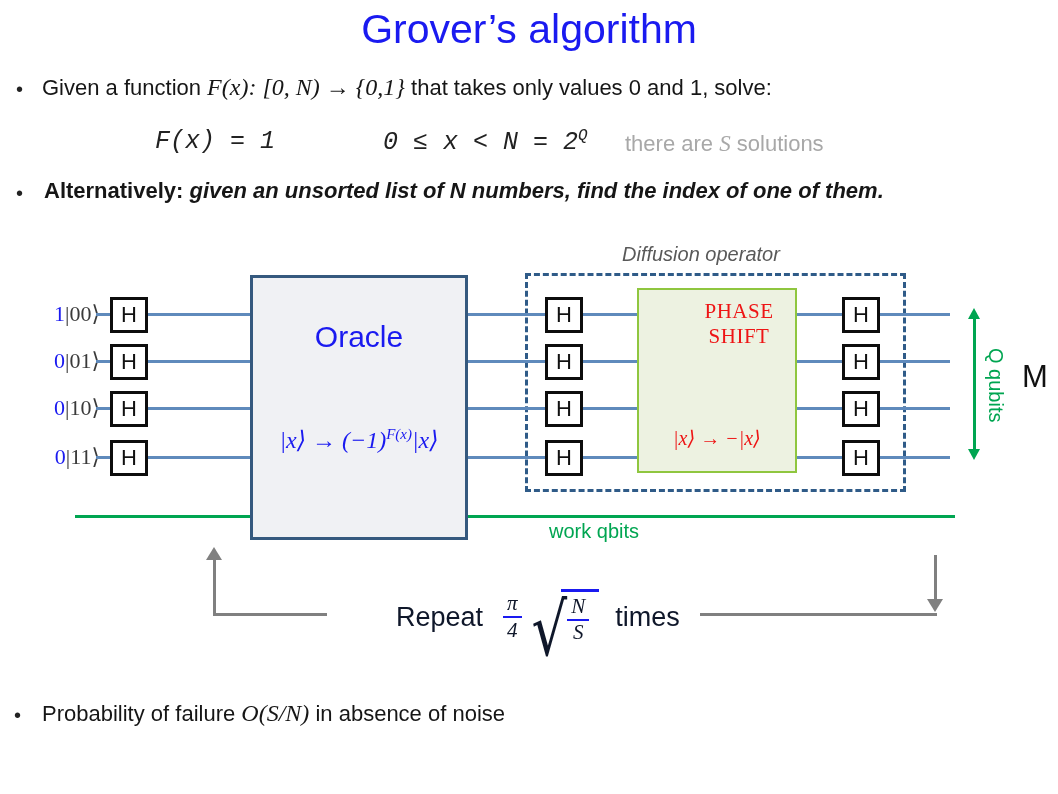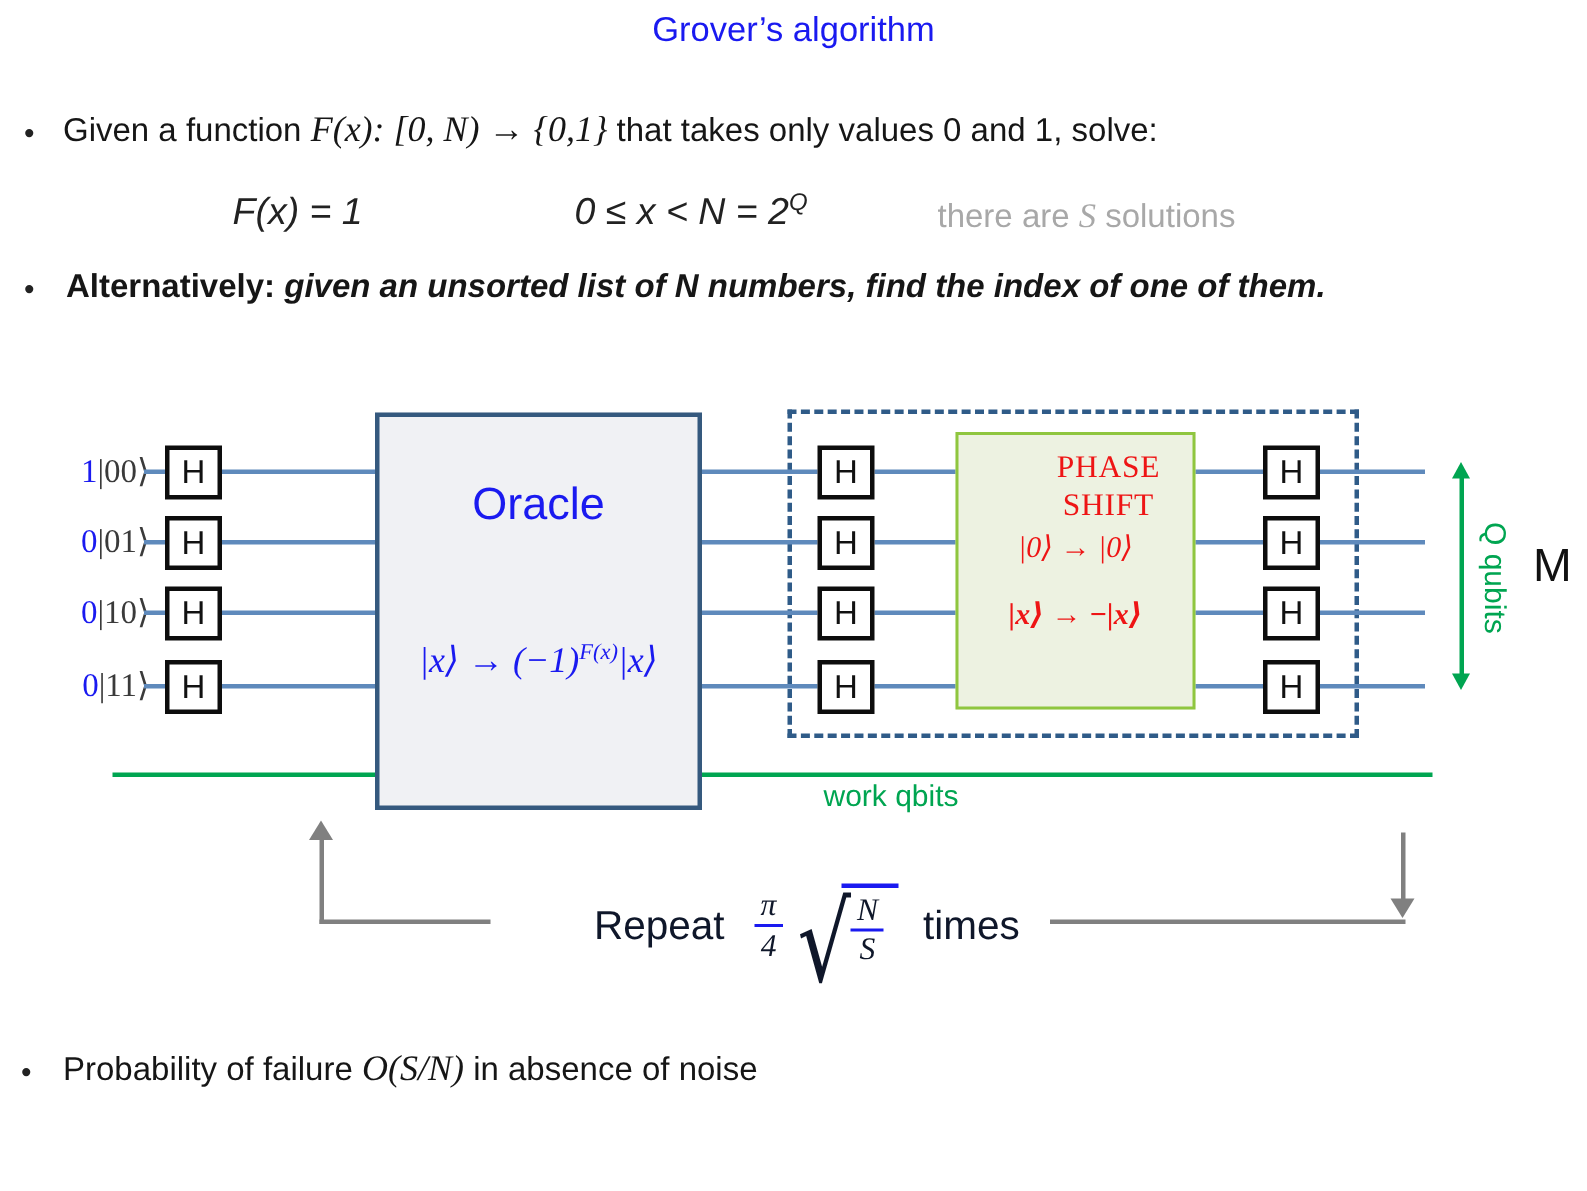--- a/index.html
+++ b/index.html
@@ -6,29 +6,29 @@
   body { background:#ffffff; }
   .slide {
     position:relative; width:1058px; height:794px; background:#ffffff;
     font-family:"Liberation Sans", sans-serif; overflow:hidden; color:#111;
   }
   .abs { position:absolute; }
   .math { font-family:"Liberation Serif","DejaVu Serif",serif; font-style:italic; }
   .gray { color:#a8a8a8; }
 
   
-  .title { left:0; right:0; top:6px; text-align:center; font-size:23px; color:#1a1af0; }
+  .title { left:0; right:0; top:6px; text-align:center; font-size:41px; color:#1a1af0; }
 
   
   .bullet-dot { font-size:20px; color:#222; }
   .b-text { font-size:22px; color:#161616; white-space:nowrap; }
   .b-text .math { font-size:24px; }
 
   
-  .eq { font-family:Liberation Sans, sans-serif; font-style:italic; font-size:25px; color:#222; white-space:nowrap; }
+  .eq { font-family:Liberation Mono, monospace; font-style:italic; font-size:25px; color:#222; white-space:nowrap; }
   .eq sup { font-size:16px; }
   .note { font-size:22px; white-space:nowrap; }
   .note .math { font-size:23px; }
 
   
   .wire { left:96px; width:854px; height:3px; background:#5f8abc; }
   .workline { left:75px; top:515px; width:880px; height:3px; background:#00a551; }
 
   
   .inlabel {
@@ -106,20 +106,21 @@
   <span class="abs bullet-dot" style="left:16px; top:78px;">•</span>
   <div class="abs b-text" style="left:42px; top:74px;"><span>Given a function </span><span class="math">F(x): [0, N) → {0,1}</span><span> that takes only values 0 and 1, solve:</span></div>
 
   <span class="abs eq" style="left:155px; top:127px;">F(x) = 1</span>
   <span class="abs eq" style="left:383px; top:127px;"><span>0 ≤ x &lt; N = 2</span><sup>Q</sup></span>
   <span class="abs note gray" style="left:625px; top:131px;"><span>there are </span><span class="math">S</span><span> solutions</span></span>
 
   <span class="abs bullet-dot" style="left:16px; top:182px;">•</span>
   <div class="abs b-text" style="left:44px; top:178px;font-weight:bold;"><span>Alternatively: </span><span style="font-style:italic;">given an unsorted list of N numbers, find the index of one of them.</span></div>
 
+  <div class="abs diff-label">Diffusion operator</div>
 
   <div class="abs workline" style="z-index:1;"></div>
 
   <div class="abs wire" style="top:313px; z-index:2;"></div>
   <div class="abs wire" style="top:360px; z-index:2;"></div>
   <div class="abs wire" style="top:407px; z-index:2;"></div>
   <div class="abs wire" style="top:456px; z-index:2;"></div>
 
   <div class="abs inlabel" style="top:299px;"><span class="amp">1</span><span class="ket">|00⟩</span></div>
   <div class="abs inlabel" style="top:346px;"><span class="amp">0</span><span class="ket">|01⟩</span></div>
@@ -138,22 +139,21 @@
 
   <div class="abs diffusion"></div>
 
   <div class="abs hgate" style="left:545px; top:297px;">H</div>
   <div class="abs hgate" style="left:545px; top:344px;">H</div>
   <div class="abs hgate" style="left:545px; top:391px;">H</div>
   <div class="abs hgate" style="left:545px; top:440px;">H</div>
 
   <div class="abs phase">
     <div class="phase-title">PHASE SHIFT</div>
-    <div class="phase-line" style="top:62px;">|0⟩ → |0⟩</div>
-    <div class="phase-line" style="top:107px;font-weight:bold;">|x⟩ → −|x⟩</div>
+    <div class="phase-line" style="top:136px;">|x⟩ → −|x⟩</div>
   </div>
 
   <div class="abs hgate" style="left:842px; top:297px;">H</div>
   <div class="abs hgate" style="left:842px; top:344px;">H</div>
   <div class="abs hgate" style="left:842px; top:391px;">H</div>
   <div class="abs hgate" style="left:842px; top:440px;">H</div>
 
   <div class="abs tri-up-g"></div>
   <div class="abs garrow-line"></div>
   <div class="abs tri-down-g"></div>

